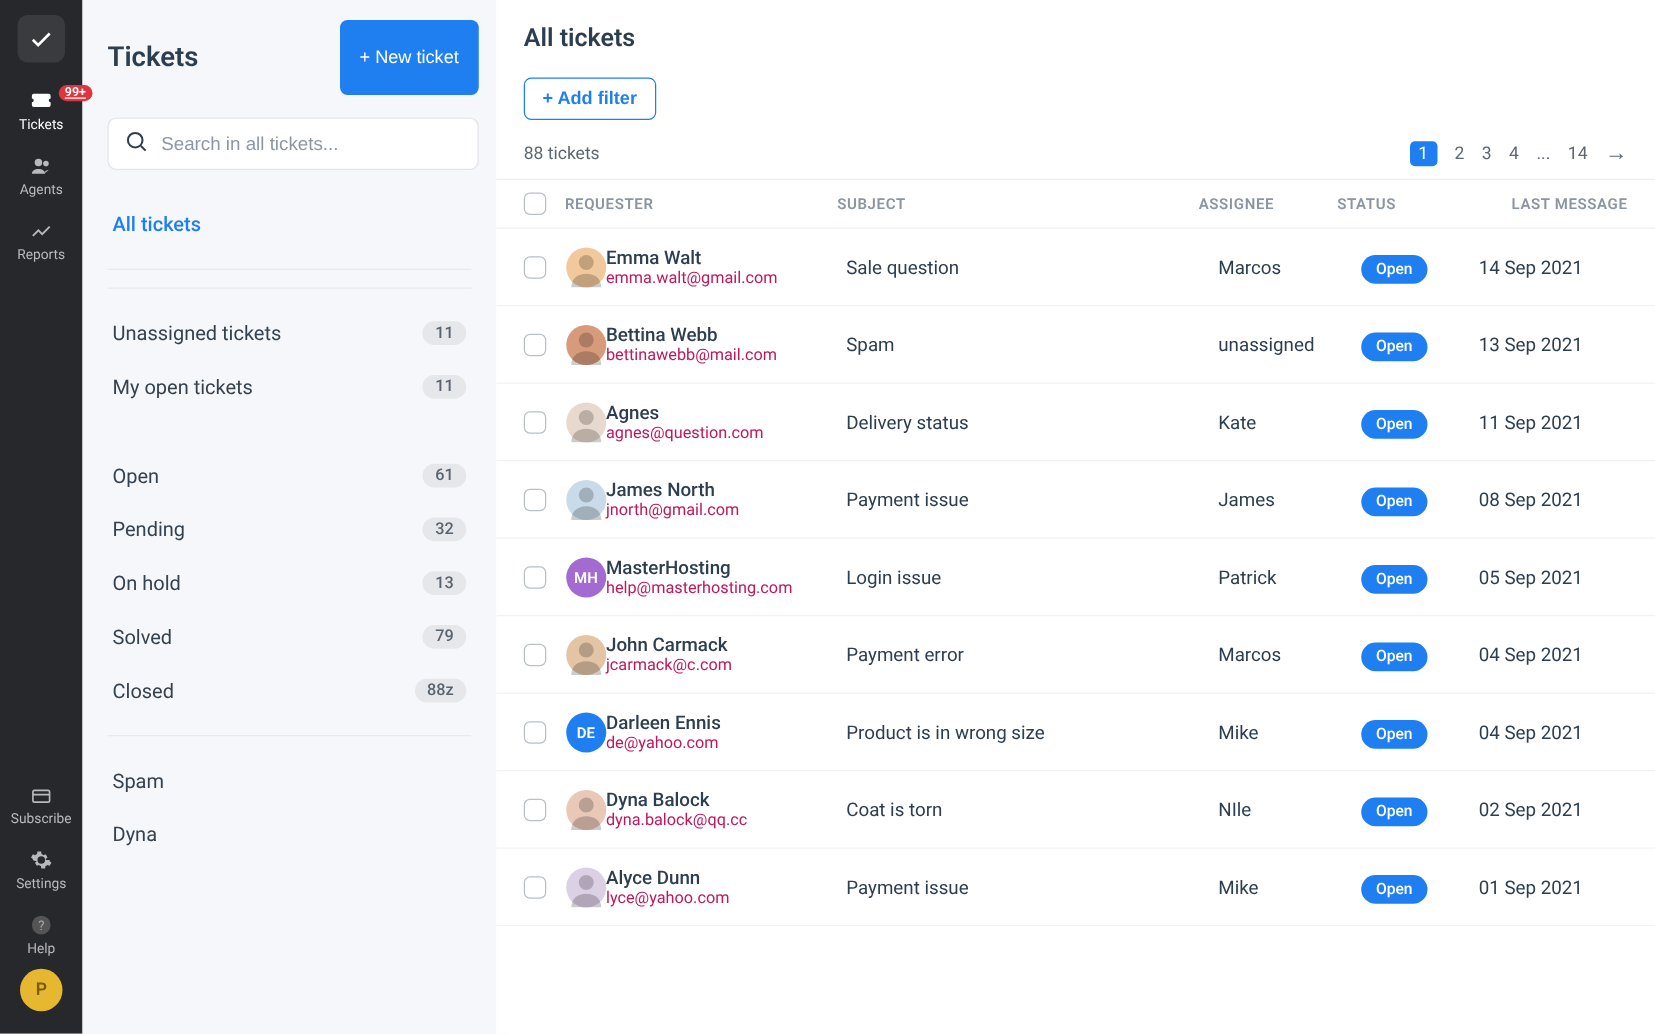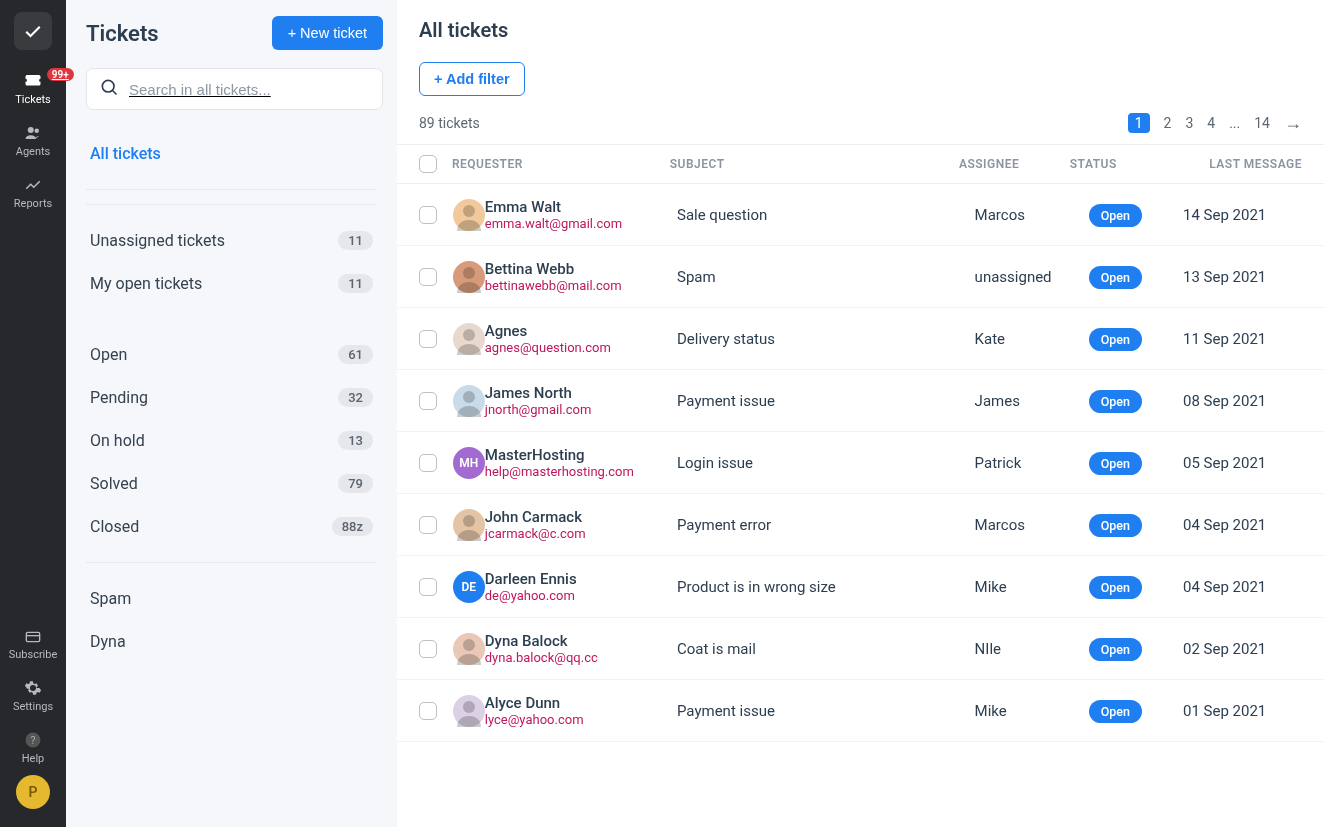--- a/index.html
+++ b/index.html
@@ -14,23 +14,23 @@
 .nav-rail-item.active { color:#fff; }
 .nav-rail-item .icon { display:flex; justify-content:center; margin-bottom:3px; }
 .nav-rail-item .badge { position:absolute; top:4px; left:33px; background:#e0353e; color:#fff; font-size:10px; border-radius:8px; padding:1px 5px; font-weight:600;text-decoration:underline;}
 .nav-rail .spacer { flex:1; }
 .nav-rail .avatar-me { width:34px; height:34px; border-radius:50%; background:#e6b82f; color:#7a5b00; font-weight:600; display:flex; align-items:center; justify-content:center; margin-bottom:18px; font-size:14px;}
 
 
 .sidebar { width: 331px; background:#f5f7fa; padding: 16px 14px 0 20px; display:flex; flex-direction:column; }
 .sidebar-header { display:flex; justify-content:space-between; align-items:center; margin-bottom: 18px;}
 .sidebar-header h1 { font-size: 22px; font-weight:600; color:#2c3e50;}
-.new-ticket-btn { background:#1f7ff0; color:#fff; border:none; border-radius:6px; padding:9px 16px; font-size:14.5px; font-weight:500; cursor:pointer;}
+.new-ticket-btn { background:#1f7ff0; color:#fff; border:none; border-radius:6px; padding:22px 16px; font-size:14.5px; font-weight:500; cursor:pointer;}
 .search-box { display:flex; align-items:center; background:#fff; border:1px solid #e2e6eb; border-radius:7px; padding:8px 12px; margin-bottom:22px;}
-.search-box input { border:none; outline:none; font-size:15px; flex:1; margin-left:10px; background:transparent;text-decoration:underline;}
+.search-box input { border:none; outline:none; font-size:15px; flex:1; margin-left:10px; background:transparent;}
 .search-box input::placeholder { color:#8d97a3; }
 .side-sections { flex:1; overflow-y:auto; padding-right:6px; }
 .side-item { display:flex; justify-content:space-between; align-items:center; padding:12px 4px; font-size:16px; color:#35424f; cursor:pointer; border-radius:6px;}
 .side-item.current { color:#1f7ff0; font-weight:500; }
 .side-item .count { background:#e5e7ea; color:#5a6470; font-size:13px; border-radius:12px; padding:2px 10px; font-weight:500;}
 .side-divider { height:1px; background:#e6e9ed; margin:14px 0; }
 .side-spacer { height:28px; }
 
 
 .main { flex:1; background:#fff; display:flex; flex-direction:column; overflow:hidden; }
@@ -195,21 +195,21 @@
         </div>
       </div>
   </div>
 
   <div class="main">
     <div class="main-header">
       <h2>All tickets</h2>
       <button class="add-filter-btn">+ Add filter</button>
     </div>
     <div class="toolbar-row">
-      <span>89 tickets</span>
+      <span>88 tickets</span>
       <div class="pagination">
         <span class="page active">1</span>
         <span class="page">2</span>
         <span class="page">3</span>
         <span class="page">4</span>
         <span class="page">...</span>
         <span class="page">14</span>
         <span class="arrow">→</span>
       </div>
     </div>
@@ -370,21 +370,21 @@
               <svg width="32" height="32" viewBox="0 0 32 32">
                 <circle cx="16" cy="12" r="6" fill="rgba(0,0,0,0.2)"></circle>
                 <path d="M4 32c0-7 5-11 12-11s12 4 12 11" fill="rgba(0,0,0,0.2)"></path>
               </svg>
             </div>
             <div>
               <div class="req-name">Dyna Balock</div>
               <div class="req-email">dyna.balock@qq.cc</div>
             </div>
           </div>
-          <div class="subject-cell">Coat is mail</div>
+          <div class="subject-cell">Coat is torn</div>
           <div class="assignee-cell">NIle</div>
           <div class="status-cell"><span class="status-pill">Open</span></div>
           <div class="date-cell">02 Sep 2021</div>
         </div>
         <div class="row">
           <div class="col-check">
             <div class="checkbox"></div>
           </div>
           <div class="requester-cell">
             <div class="avatar" style="background:#dcd0e5">

